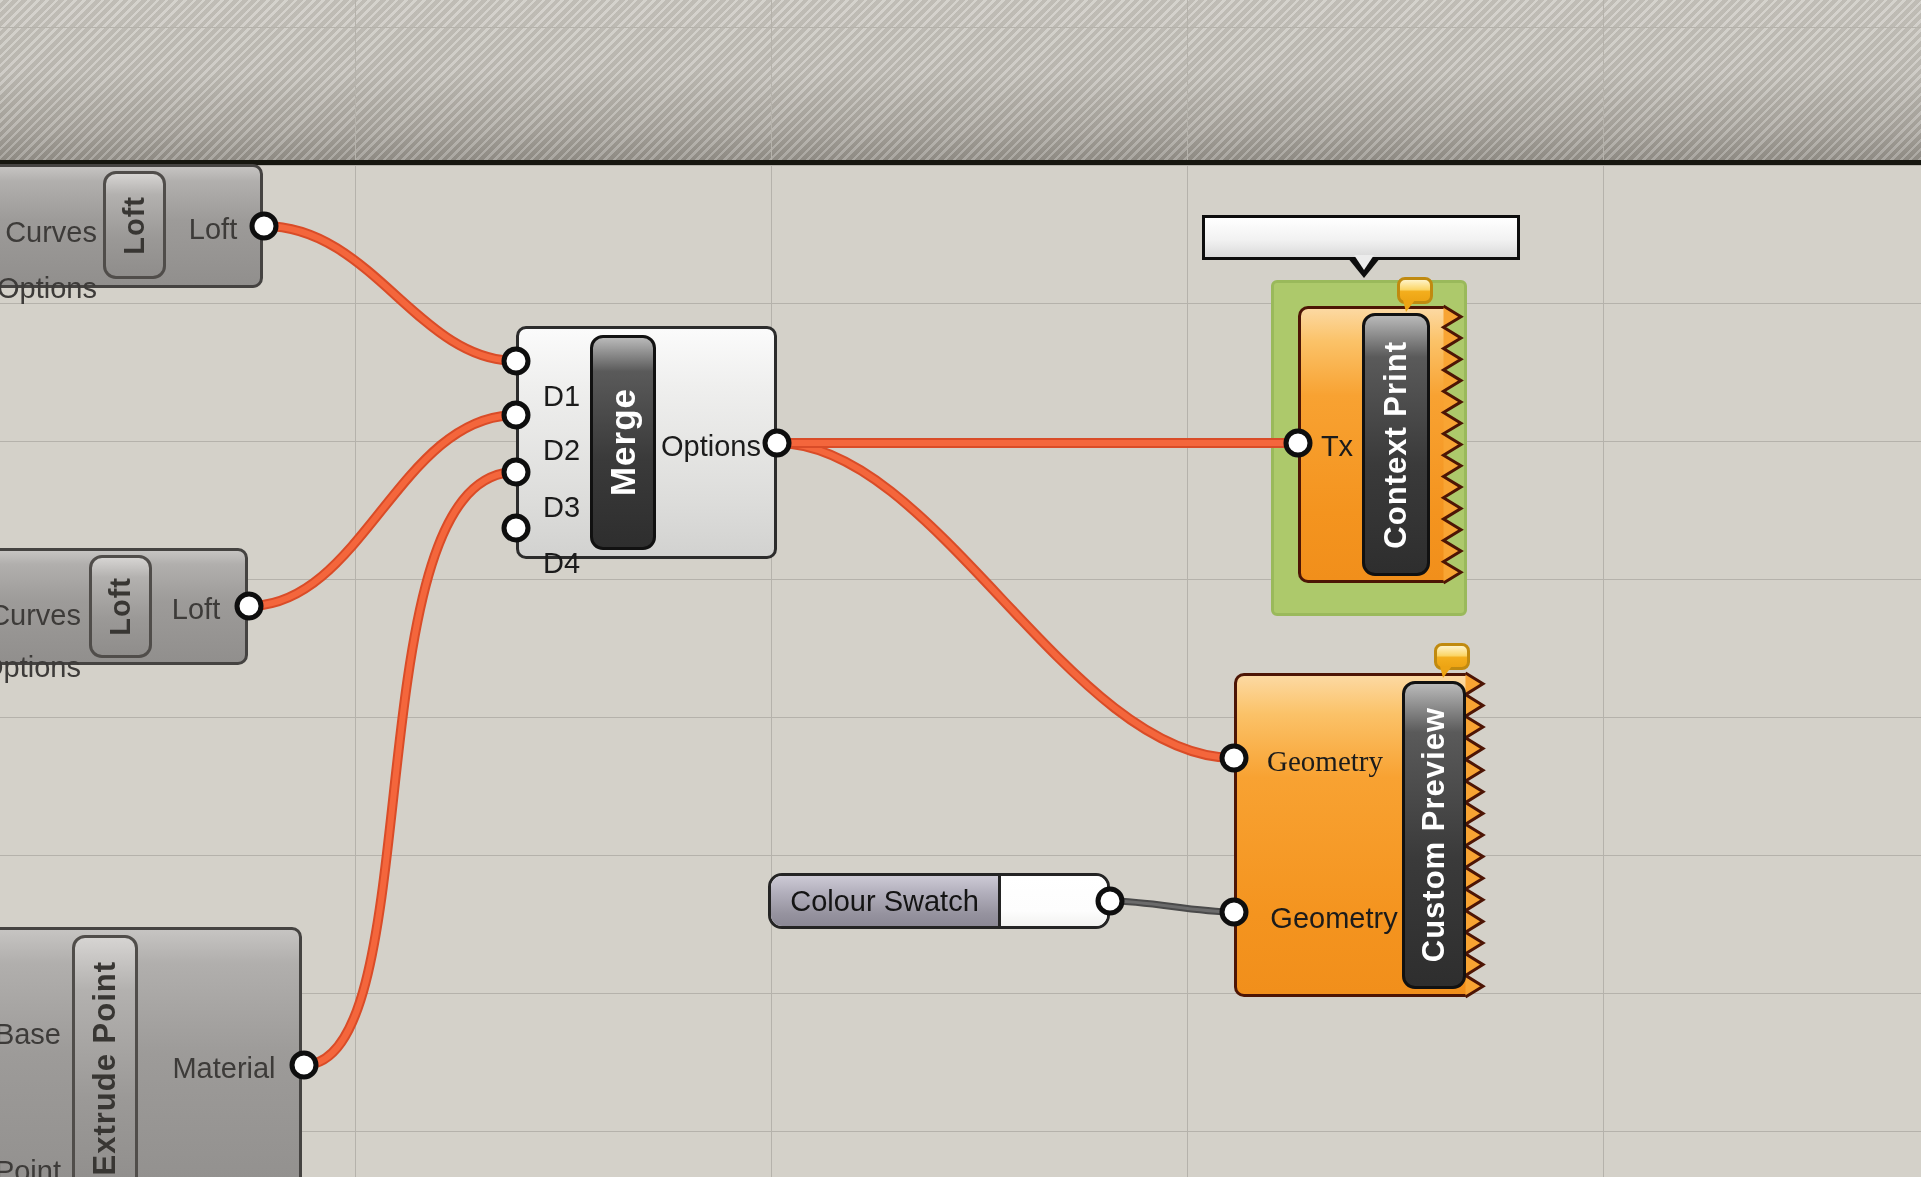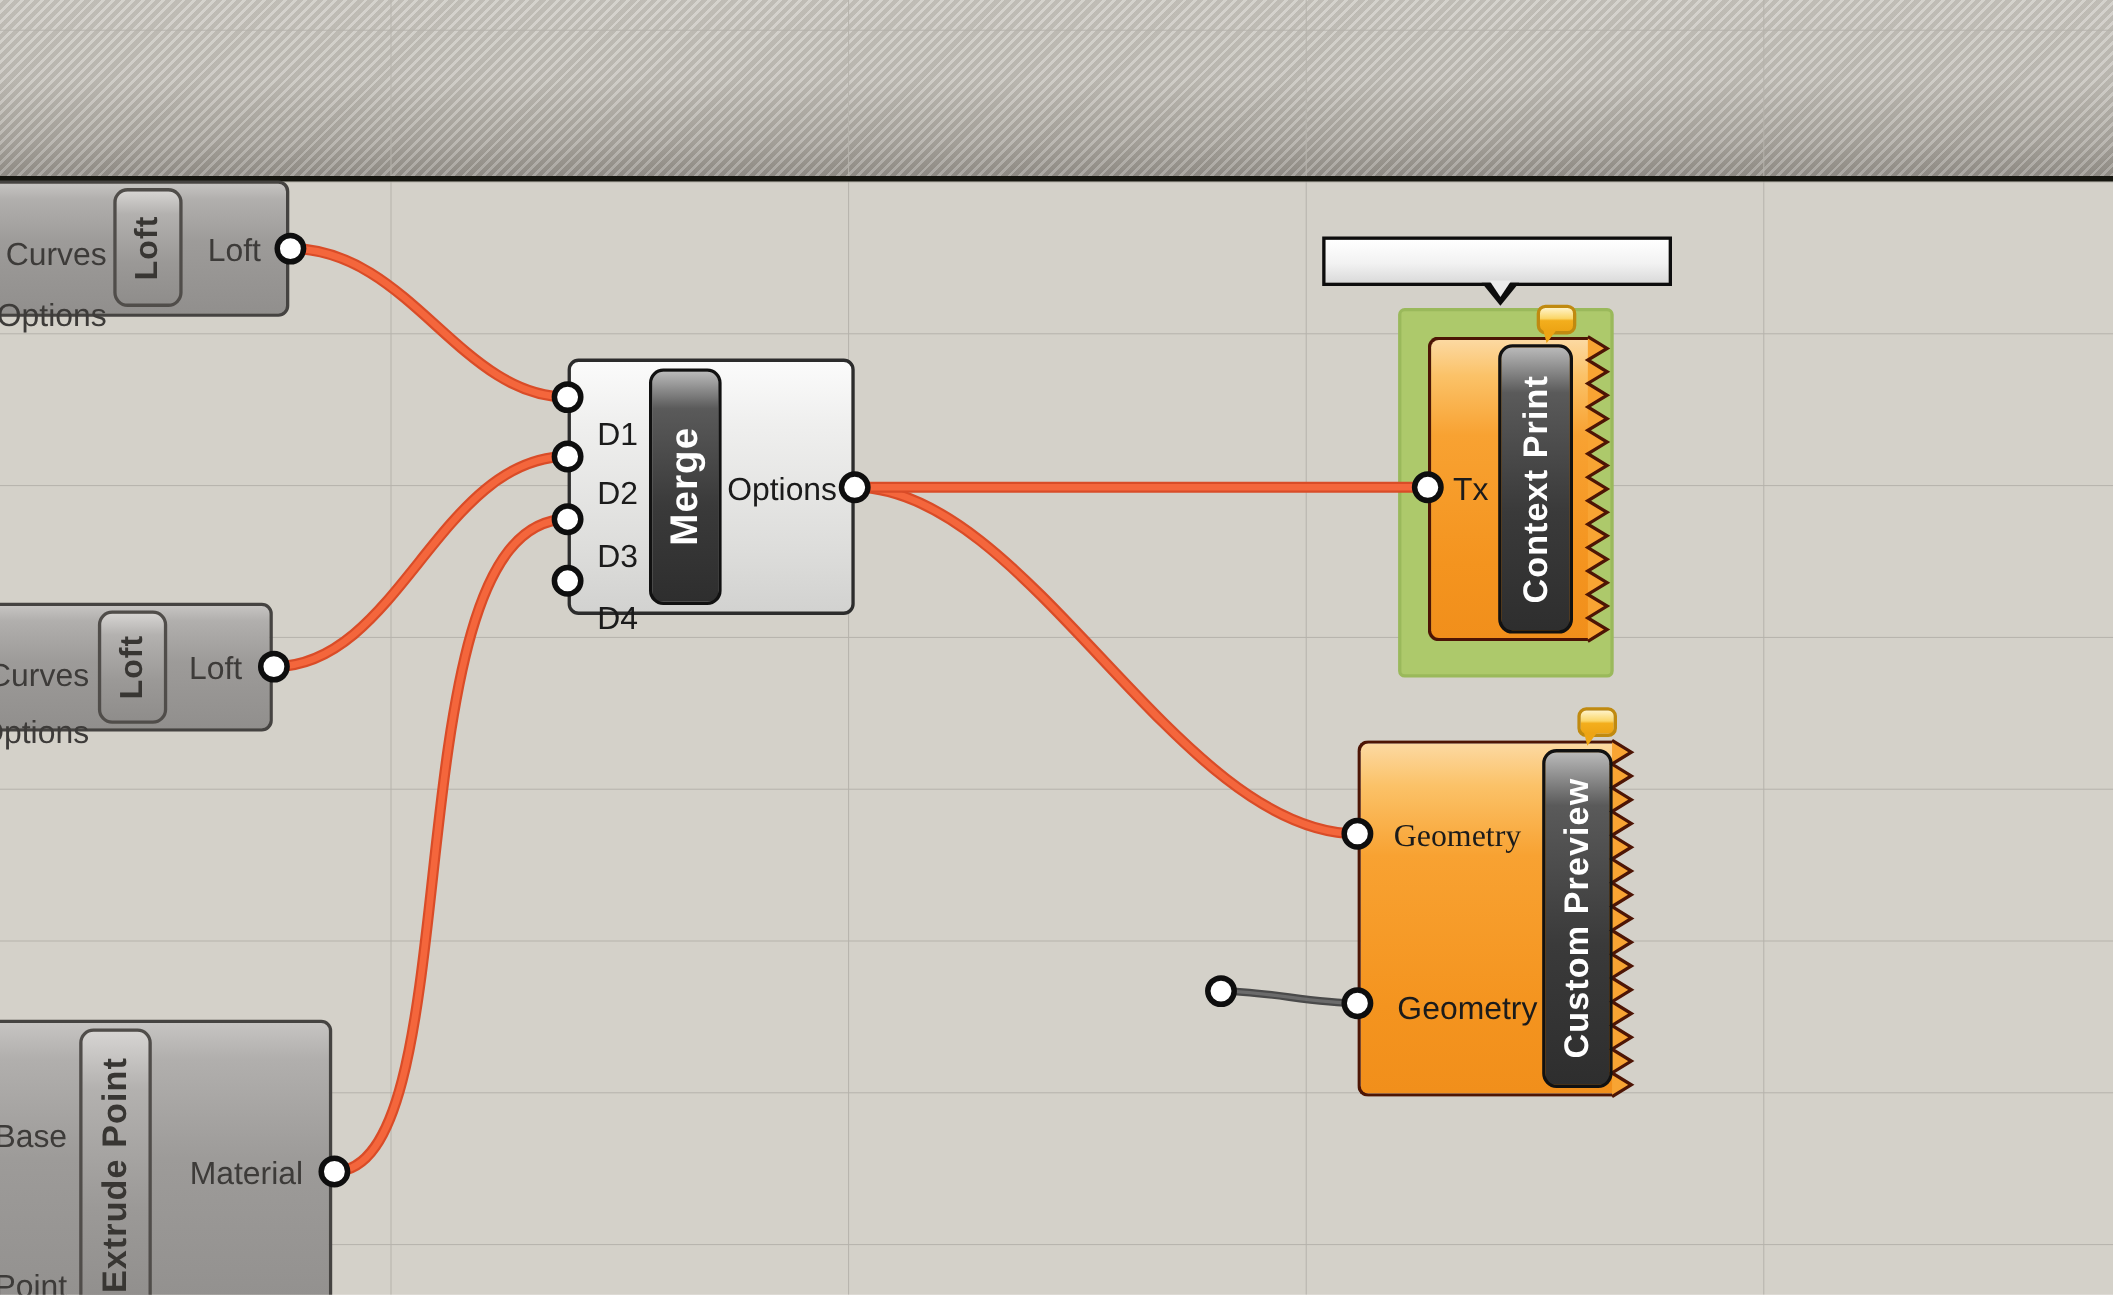--- a/index.html
+++ b/index.html
@@ -164,20 +164,24 @@
         <path d="M1.5,0 L19,10.8 L1.5,21.6 L19,32.4 L1.5,43.2 L19,54.0 L1.5,64.8 L19,75.6 L1.5,86.4 L19,97.2 L1.5,108.0 L19,118.8 L1.5,129.6 L19,140.4 L1.5,151.2 L19,162.0 L1.5,172.8 L19,183.6 L1.5,194.4 L19,205.2 L1.5,216.0 L19,226.8 L1.5,237.6 L19,248.4 L1.5,259.2 L19,270.0 L1.5,280.8 L19,291.6 L1.5,302.4 L19,313.2 L1.5,324.0 Z" fill="#f8a433" stroke="none"></path>
         <path d="M1.5,0 L19,10.8 L1.5,21.6 L19,32.4 L1.5,43.2 L19,54.0 L1.5,64.8 L19,75.6 L1.5,86.4 L19,97.2 L1.5,108.0 L19,118.8 L1.5,129.6 L19,140.4 L1.5,151.2 L19,162.0 L1.5,172.8 L19,183.6 L1.5,194.4 L19,205.2 L1.5,216.0 L19,226.8 L1.5,237.6 L19,248.4 L1.5,259.2 L19,270.0 L1.5,280.8 L19,291.6 L1.5,302.4 L19,313.2 L1.5,324.0 " fill="none" stroke="#4d1505" stroke-width="3" stroke-linejoin="miter"></path>
       </svg>
     <div class="outlbl lbl" style="left:88px;top:85px;font-family:Liberation Serif, serif;">Geometry</div>
     <div class="outlbl lbl" style="left:97px;top:242px;">Geometry</div>
     <div class="capsule dark" style="left:165px;top:5px;width:64px;height:308px;">
       <span class="vlabel">Custom Preview</span>
     </div>
   </div>
 
+  <div class="swatch" style="left:768px;top:873px;width:342px;height:56px;">
+    <div class="name" style="width:227px;">Colour Swatch</div>
+    <div class="well"></div>
+  </div>
 
   <div class="port" style="left:264px;top:226px;"></div>
   <div class="port" style="left:249px;top:606px;"></div>
   <div class="port" style="left:304px;top:1065px;"></div>
   <div class="port" style="left:516px;top:361px;"></div>
   <div class="port" style="left:516px;top:415px;"></div>
   <div class="port" style="left:516px;top:472px;"></div>
   <div class="port" style="left:516px;top:528px;"></div>
   <div class="port" style="left:777px;top:443px;"></div>
   <div class="port" style="left:1298px;top:443px;"></div>

